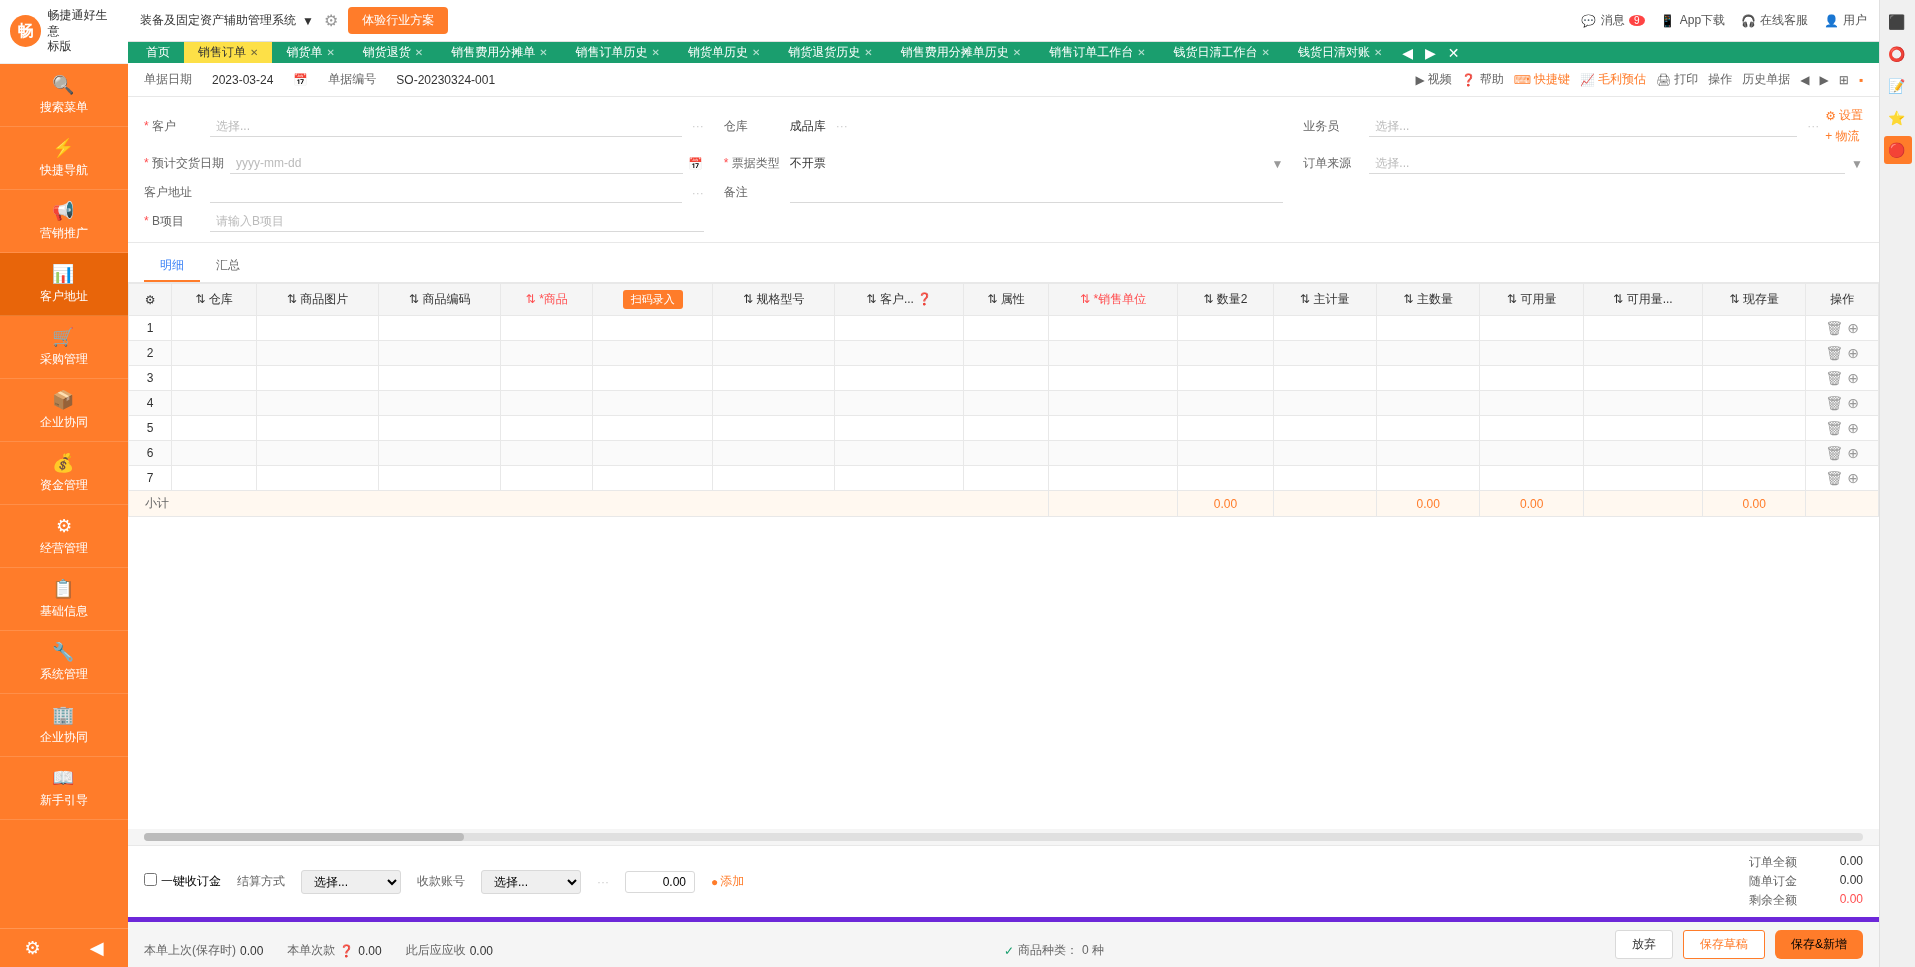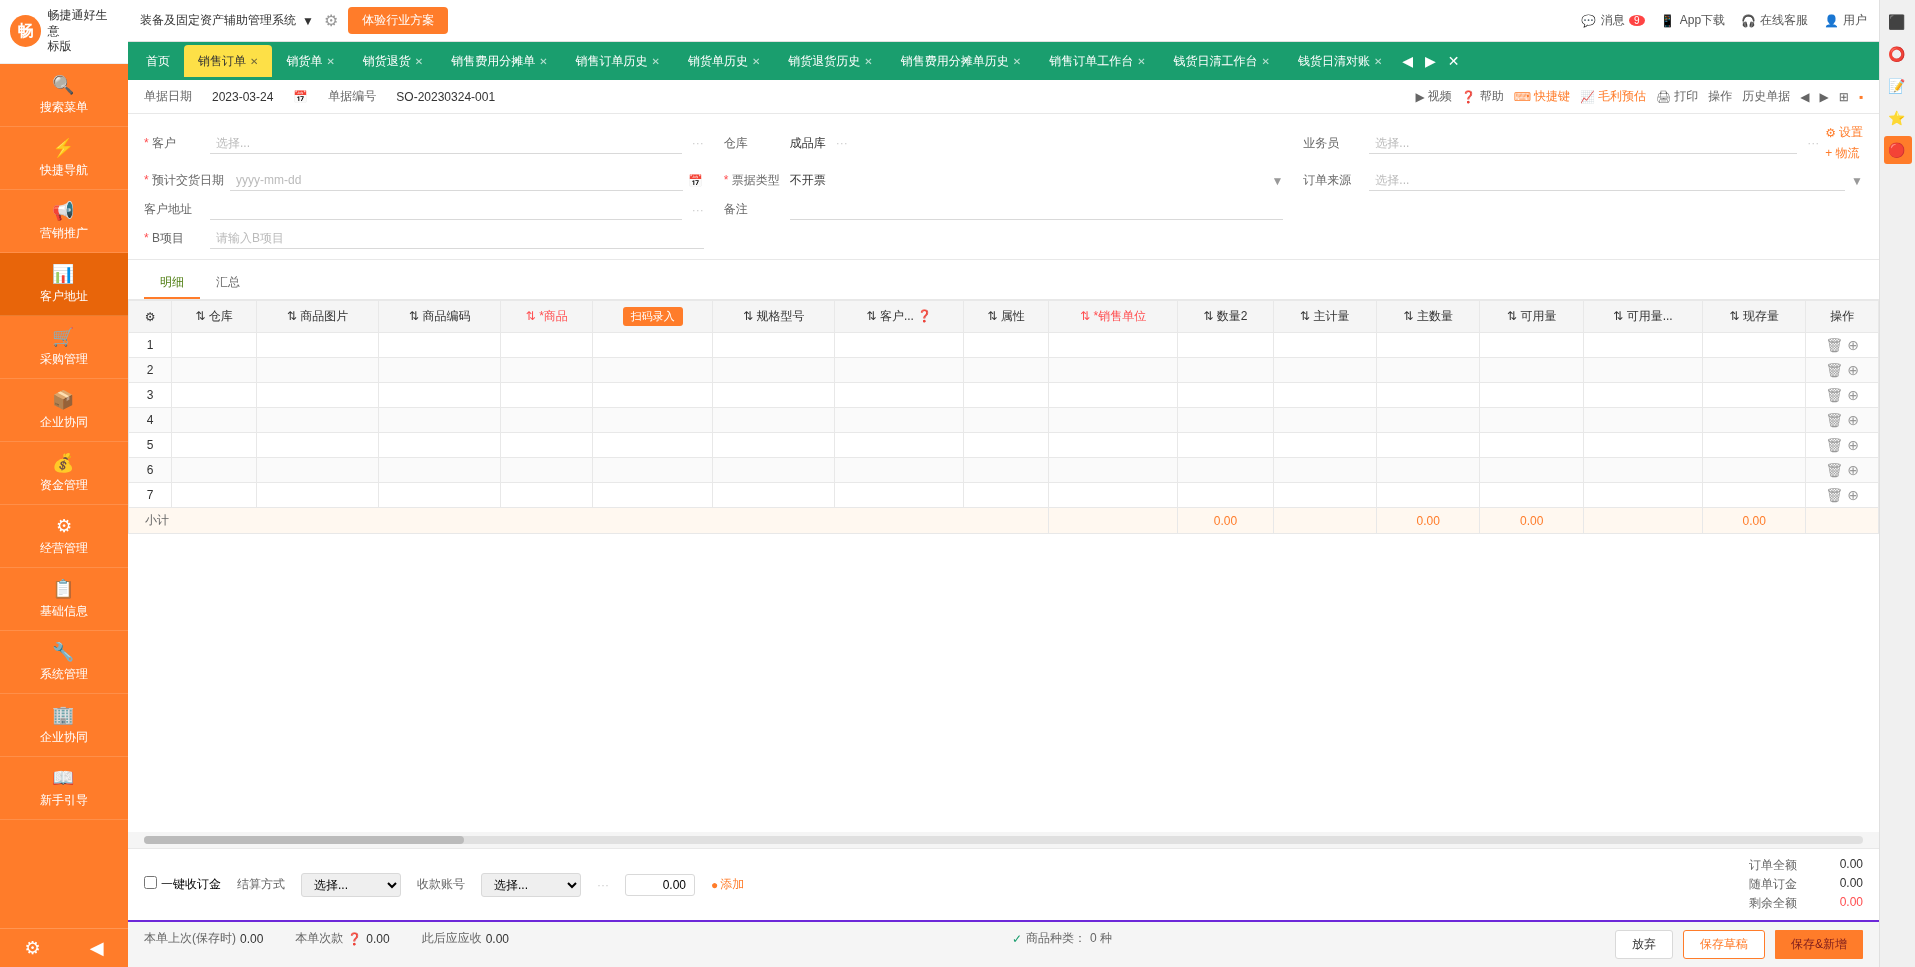--- a/index.html
+++ b/index.html
@@ -63,21 +63,21 @@
     .topbar-btn-orange {
       background: #ff7c2a; color: #fff; border: none;
       padding: 5px 14px; border-radius: 4px; cursor: pointer; font-size: 12px;
     }
     .topbar-right { margin-left: auto; display: flex; align-items: center; gap: 16px; color: #555; }
     .topbar-right-item { display: flex; align-items: center; gap: 4px; cursor: pointer; font-size: 12px; }
     .badge { background: #ff4444; color: #fff; border-radius: 50%; font-size: 10px; padding: 0 4px; min-width: 16px; text-align: center; }
 
     
     .tabbar {
-      background: #1a9e6e; height: 38px;
+      background: #1a9e6e; height: 21px;
       display: flex; align-items: center; overflow: hidden;
       flex-shrink: 0; padding: 0 4px;
     }
     .tab {
       padding: 6px 14px; color: #fff; cursor: pointer;
       white-space: nowrap; font-size: 12px;
       display: flex; align-items: center; gap: 4px;
       border-radius: 4px 4px 0 0; height: 32px;
       position: relative;
     }
@@ -109,21 +109,21 @@
     }
     .form-input::placeholder { color: #bbb; }
     .form-input-dots { color: #ccc; margin-left: 4px; }
 
     
     .section-tabs { display: flex; align-items: center; padding: 8px 16px 0; border-bottom: 1px solid #e8e8e8; flex-shrink: 0; }
     .section-tab {
       padding: 6px 16px; cursor: pointer; border-bottom: 2px solid transparent;
       color: #666;
     }
-    .section-tab.active { color: #4d7c0f; border-bottom-color: #ff7c2a; font-weight: 500; }
+    .section-tab.active { color: #3b82f6; border-bottom-color: #ff7c2a; font-weight: 500; }
 
     
     .table-container { flex: 1; overflow: auto; }
     .data-table {
       width: 100%; border-collapse: collapse; min-width: 1400px;
     }
     .data-table th {
       background: #f5f5f5; border: 1px solid #e8e8e8;
       padding: 6px 8px; text-align: center; color: #333;
       white-space: nowrap; font-weight: normal; position: sticky; top: 0;
@@ -160,37 +160,37 @@
     .bottom-input {
       border: 1px solid #d9d9d9; border-radius: 3px;
       padding: 3px 8px; width: 90px; outline: none;
     }
     .bottom-dots { color: #ccc; }
     .add-btn { color: #ff7c2a; cursor: pointer; display: flex; align-items: center; gap: 2px; }
 
     
     .status-bar {
       background: #f5f5f5; padding: 8px 16px;
-      display: flex; align-items: flex-start; gap: 32px;
-      border-top: 2px solid #6d28d9; flex-shrink: 0;
+      display: flex; align-items: flex-end; gap: 24px;
+      border-top: 5px solid #6d28d9; flex-shrink: 0;
     }
     .status-item { display: flex; align-items: center; gap: 4px; color: #666; }
     .status-value { color: #333; font-weight: 500; }
     .status-actions { margin-left: auto; display: flex; gap: 10px; }
     .btn-white {
       border: 1px solid #d9d9d9; background: #fff; padding: 5px 16px;
       border-radius: 3px; cursor: pointer; color: #333;
     }
     .btn-orange-outline {
       border: 1px solid #ff7c2a; background: #fff; padding: 5px 16px;
       border-radius: 3px; cursor: pointer; color: #ff7c2a;
     }
     .btn-orange-solid {
       border: none; background: #ff7c2a; padding: 5px 16px;
-      border-radius: 1px; cursor: pointer; color: #7f1d1d;
+      border-radius: 6px; cursor: pointer; color: #000000;
     }
 
     
     .right-panel {
       width: 36px; background: #f0f0f0;
       display: flex; flex-direction: column; align-items: center;
       padding: 8px 0; gap: 4px; border-left: 1px solid #e0e0e0;
       flex-shrink: 0;
     }
     .right-panel-btn {

